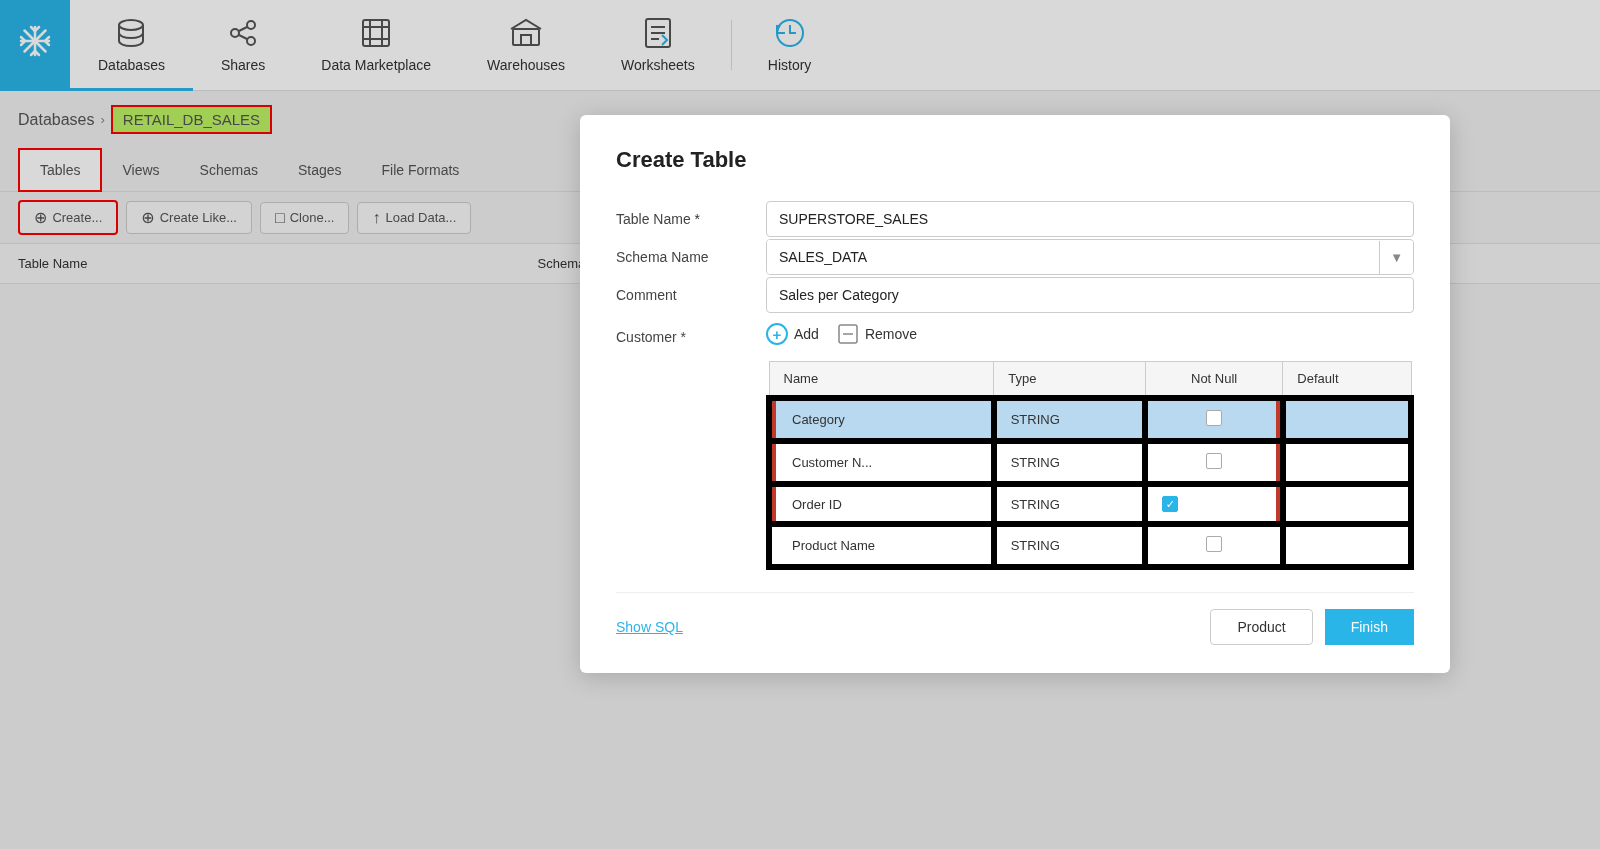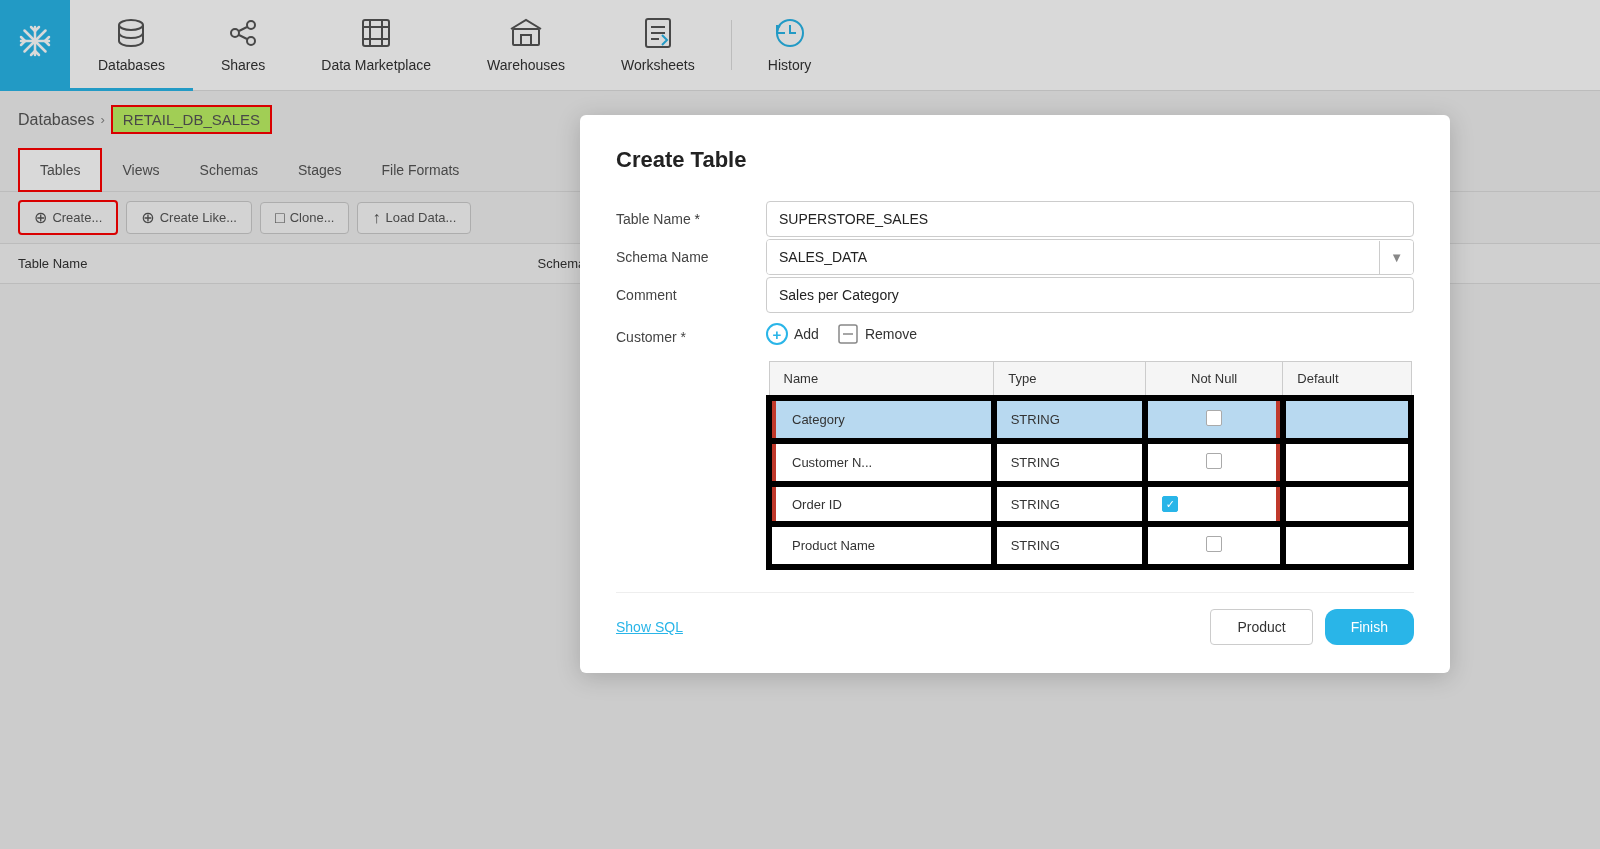--- a/index.html
+++ b/index.html
@@ -76,21 +76,21 @@
 
     
     .cb { width: 16px; height: 16px; border: 1px solid #aaa; border-radius: 2px; display: inline-block; background: white; cursor: pointer; }
     .cb.checked { background: #29b5e8; border-color: #29b5e8; display: flex; align-items: center; justify-content: center; color: white; font-size: 11px; }
 
     
     .modal-footer { display: flex; align-items: center; justify-content: space-between; margin-top: 22px; padding-top: 16px; border-top: 1px solid #eee; }
     .show-sql { color: #29b5e8; font-size: 14px; text-decoration: underline; cursor: pointer; }
     .footer-btns { display: flex; gap: 12px; }
     .btn-cancel { padding: 9px 26px; font-size: 14px; border: 1px solid #ccc; background: white; border-radius: 4px; cursor: pointer; color: #333; }
-    .btn-finish { padding: 9px 26px; font-size: 14px; background: #29b5e8; color: white; border: none; border-radius: 12px; cursor: pointer; font-weight: 500; }
+    .btn-finish { padding: 9px 26px; font-size: 14px; background: #29b5e8; color: white; border: none; border-radius: 0; cursor: pointer; font-weight: 500; }
 
     
     .red-border { border: 2px solid red !important; }
   </style>
 </head>
 <body>
 
 <div class="topbar">
   <div class="logo-area">
     <span class="logo-snowflake">

